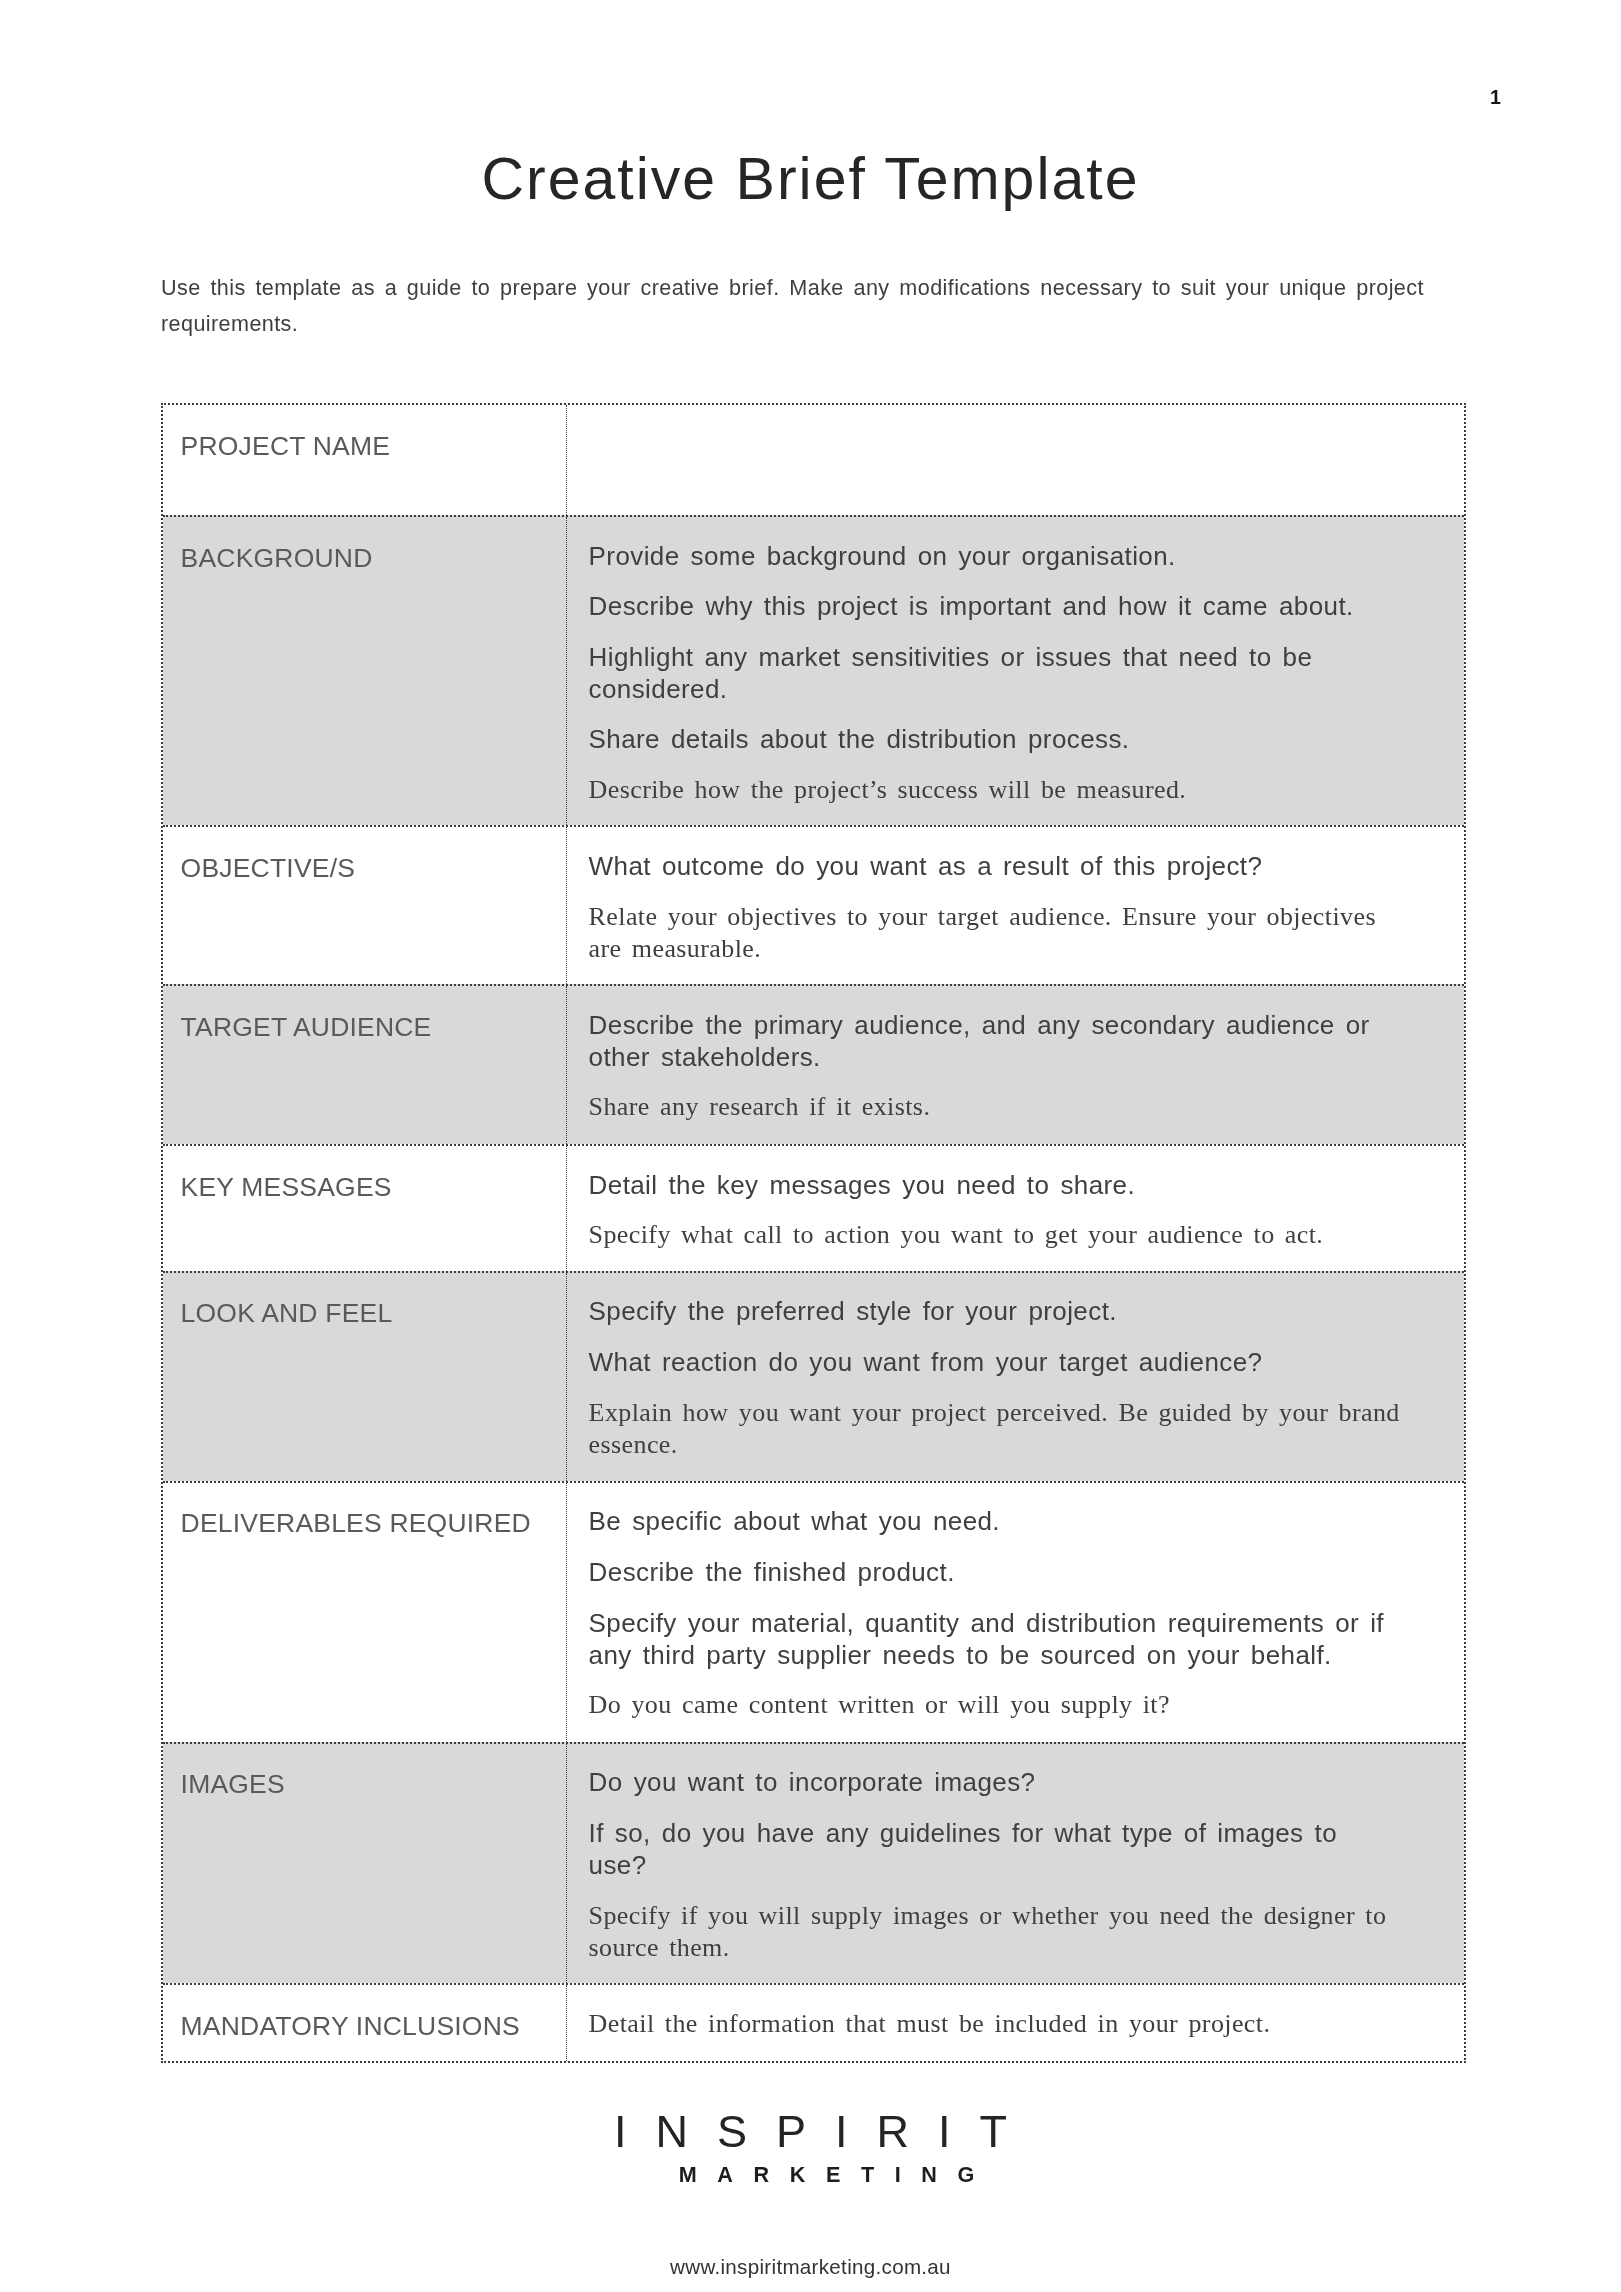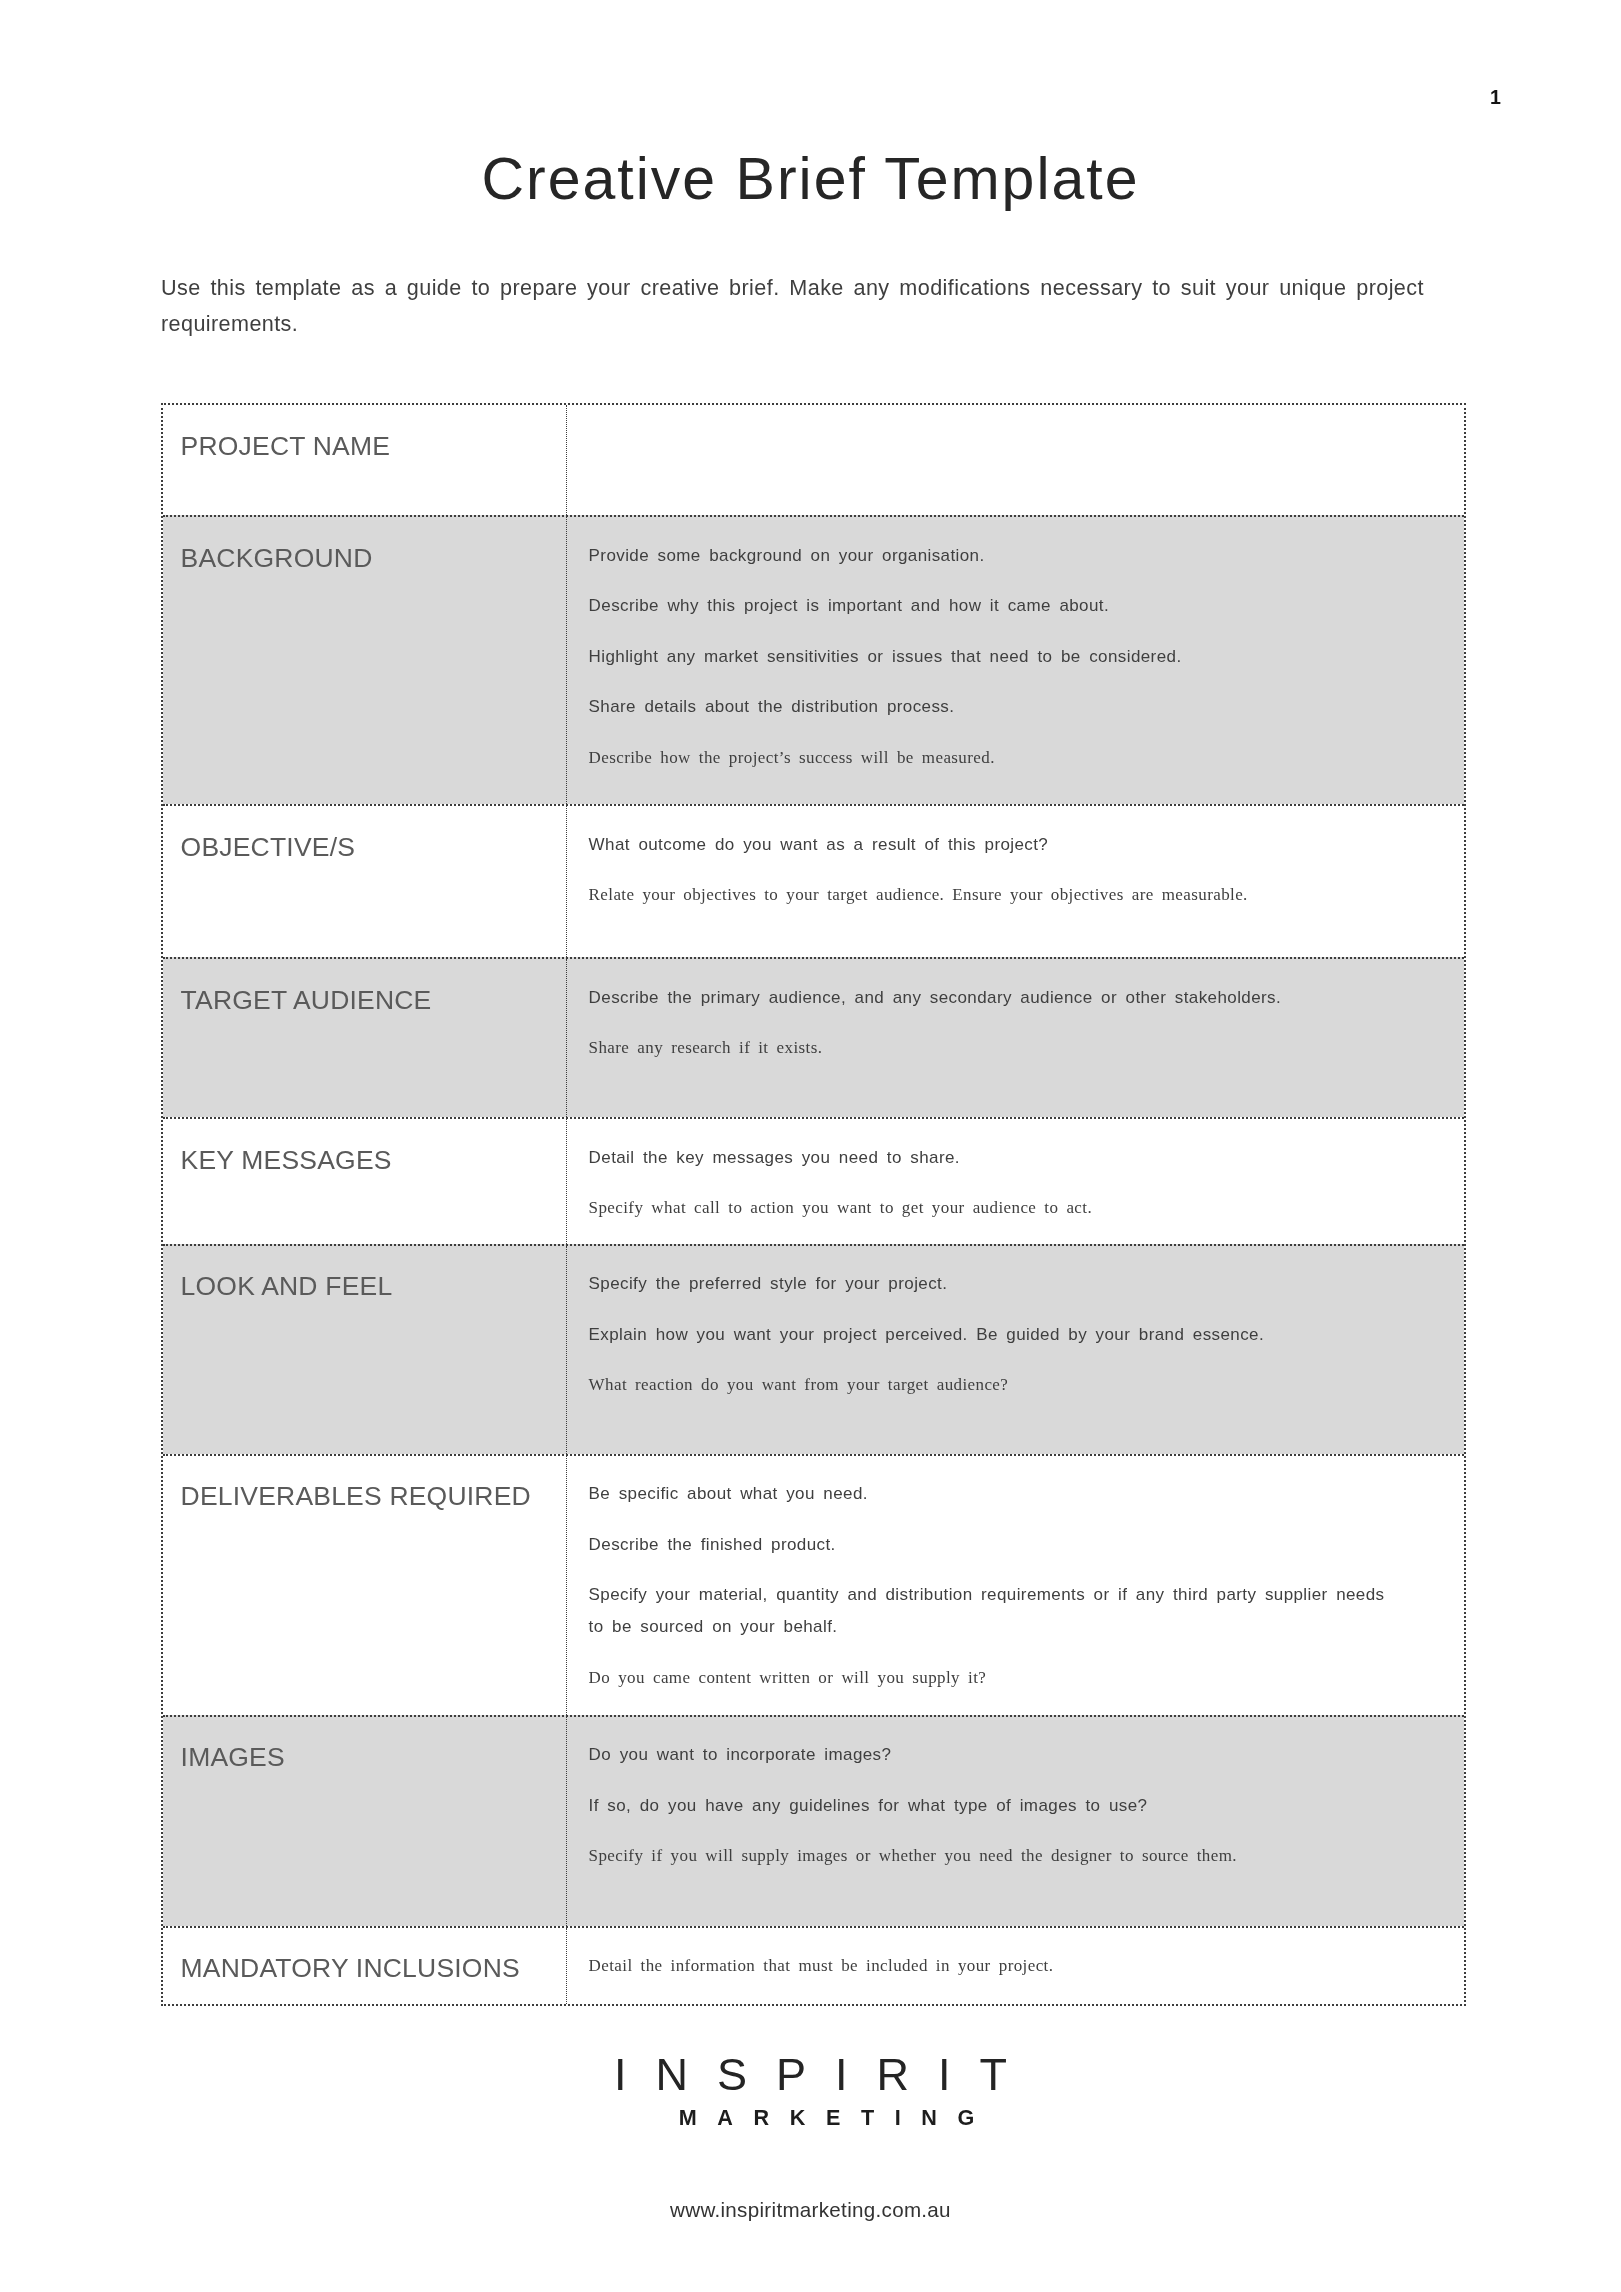--- a/index.html
+++ b/index.html
@@ -51,21 +51,21 @@
     border-right: 1px dotted #3c3c3c;
     padding: 25.5px 13.7px 19.6px 17.6px;
     font-size: 26.5px;
     letter-spacing: 0.2px;
     color: var(--label-text, #5a5a5a);
   }
   .cell-content {
     flex: 1 1 auto;
     box-sizing: border-box;
     padding: 22.5px 63px 19.6px 21.6px;
-    font-size: 17px;
+    font-size: 26px;
     line-height: 32px;
     letter-spacing: 0.4px;
     word-spacing: 3.4px;
     color: var(--body-text, #3f3f3f);
   }
   .cell-content p { margin: 0 0 18.6px 0; }
   .cell-content p:last-child { margin-bottom: 0; font-family: Liberation Serif, serif; }
   
   .row:nth-child(1) { min-height: 110px; }
   .row:nth-child(2) { min-height: 287px; }
@@ -152,22 +152,22 @@
       <div class="cell-content">
           <p>Detail the key messages you need to share.</p>
           <p>Specify what call to action you want to get your audience to act.</p>
         </div>
     </div>
 
     <div class="row shaded">
       <div class="cell-label">LOOK AND FEEL</div>
       <div class="cell-content">
           <p>Specify the preferred style for your project.</p>
+          <p>What reaction do you want from your target audience?</p>
           <p>Explain how you want your project perceived. Be guided by your brand essence.</p>
-          <p>What reaction do you want from your target audience?</p>
         </div>
     </div>
 
     <div class="row">
       <div class="cell-label">DELIVERABLES REQUIRED</div>
       <div class="cell-content">
           <p>Be specific about what you need.</p>
           <p>Describe the finished product.</p>
           <p>Specify your material, quantity and distribution requirements or if any third party supplier needs to be sourced on your behalf.</p>
           <p>Do you came content written or will you supply it?</p>

